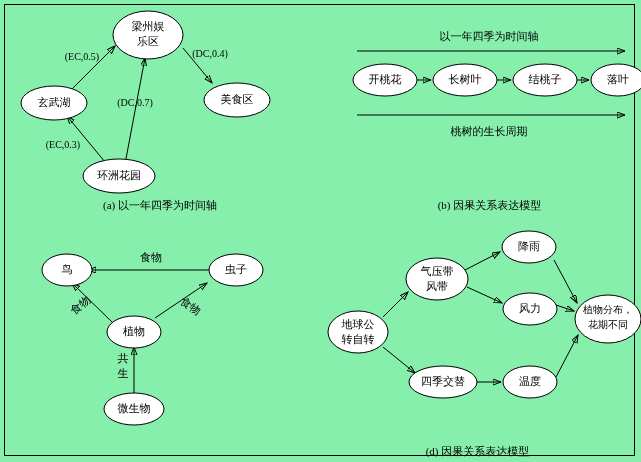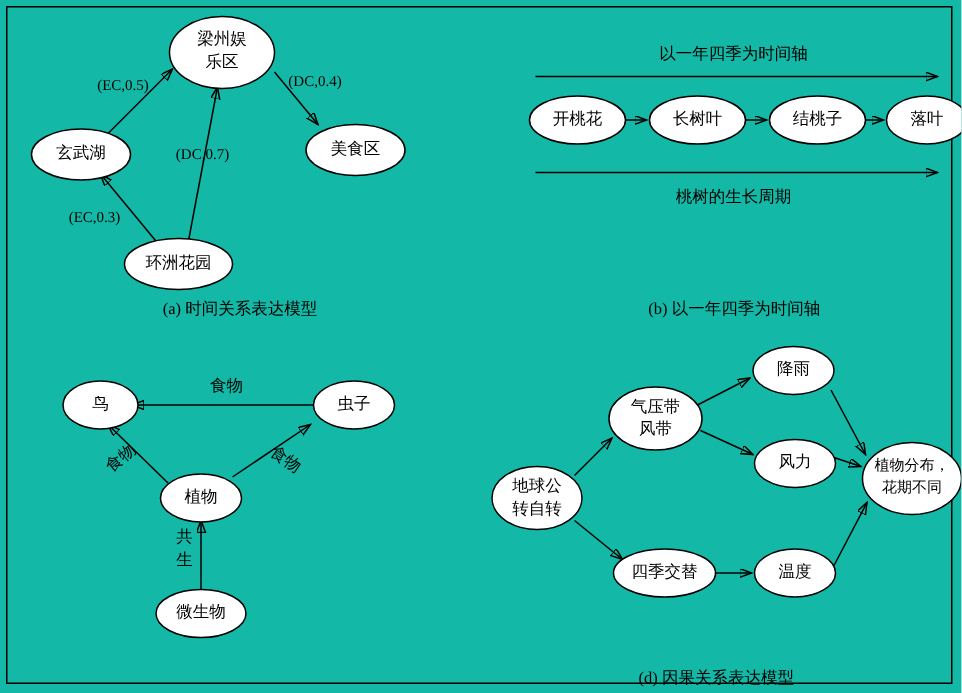--- a/index.html
+++ b/index.html
@@ -8,21 +8,21 @@
     background: #ffffff;
   }
   body {
     font-family: "Liberation Serif", "DejaVu Serif", serif;
     color: #000000;
   }
   #page {
     position: relative;
     width: 641px;
     height: 462px;
-    background: #14b8a6;
+    background: #86efac;
     overflow: hidden;
   }
   .outer-frame {
     position: absolute;
     left: 4px;
     top: 4px;
     width: 631px;
     height: 452px;
     border: 1px solid #000000;
     box-sizing: border-box;
@@ -100,21 +100,21 @@
       <text class="node-text" x="227" y="92">美食区</text>
 
       <ellipse cx="109" cy="168" rx="36" ry="17"></ellipse>
       <text class="node-text" x="109" y="168">环洲花园</text>
 
       <text class="edge-label" x="72" y="50">(EC,0.5)</text>
       <text class="edge-label" x="200" y="47">(DC,0.4)</text>
       <text class="edge-label" x="125" y="96">(DC,0.7)</text>
       <text class="edge-label" x="53" y="138">(EC,0.3)</text>
     </svg>
-    <div class="caption" style="left:0; top:190px; width:300px;">(a) 时间关系表达模型</div>
+    <div class="caption" style="left:0; top:190px; width:300px;">(a) 以一年四季为时间轴</div>
   </div>
 
   <div class="panel" style="left:337px; top:8px; width:305px; height:195px;">
     <svg width="305" height="195">
       <defs>
         <marker id="arrB" markerWidth="9" markerHeight="9" refX="8" refY="3" orient="auto" markerUnits="strokeWidth">
           <path d="M0,0 L8,3 L0,6 z" fill="#000000" stroke="none"></path>
         </marker>
       </defs>
 
@@ -133,21 +133,21 @@
       <ellipse cx="281" cy="72" rx="27" ry="16"></ellipse>
       <text class="node-text" x="281" y="72">落叶</text>
 
       <line x1="80" y1="72" x2="94" y2="72" marker-end="url(#arrB)"></line>
       <line x1="160" y1="72" x2="174" y2="72" marker-end="url(#arrB)"></line>
       <line x1="240" y1="72" x2="252" y2="72" marker-end="url(#arrB)"></line>
 
       <line x1="20" y1="107" x2="288" y2="107" marker-end="url(#arrB)"></line>
       <text class="edge-label" x="152" y="124" style="font-size:11px;">桃树的生长周期</text>
     </svg>
-    <div class="caption" style="left:0; top:190px; width:305px;">(b) 以一年四季为时间轴</div>
+    <div class="caption" style="left:0; top:190px; width:305px;">(b) 因果关系表达模型</div>
   </div>
 
   <div class="panel" style="left:10px; top:225px; width:300px; height:215px;">
     <svg width="300" height="215">
       <defs>
         <marker id="arrC" markerWidth="9" markerHeight="9" refX="8" refY="3" orient="auto" markerUnits="strokeWidth">
           <path d="M0,0 L8,3 L0,6 z" fill="#000000" stroke="none"></path>
         </marker>
       </defs>
 

